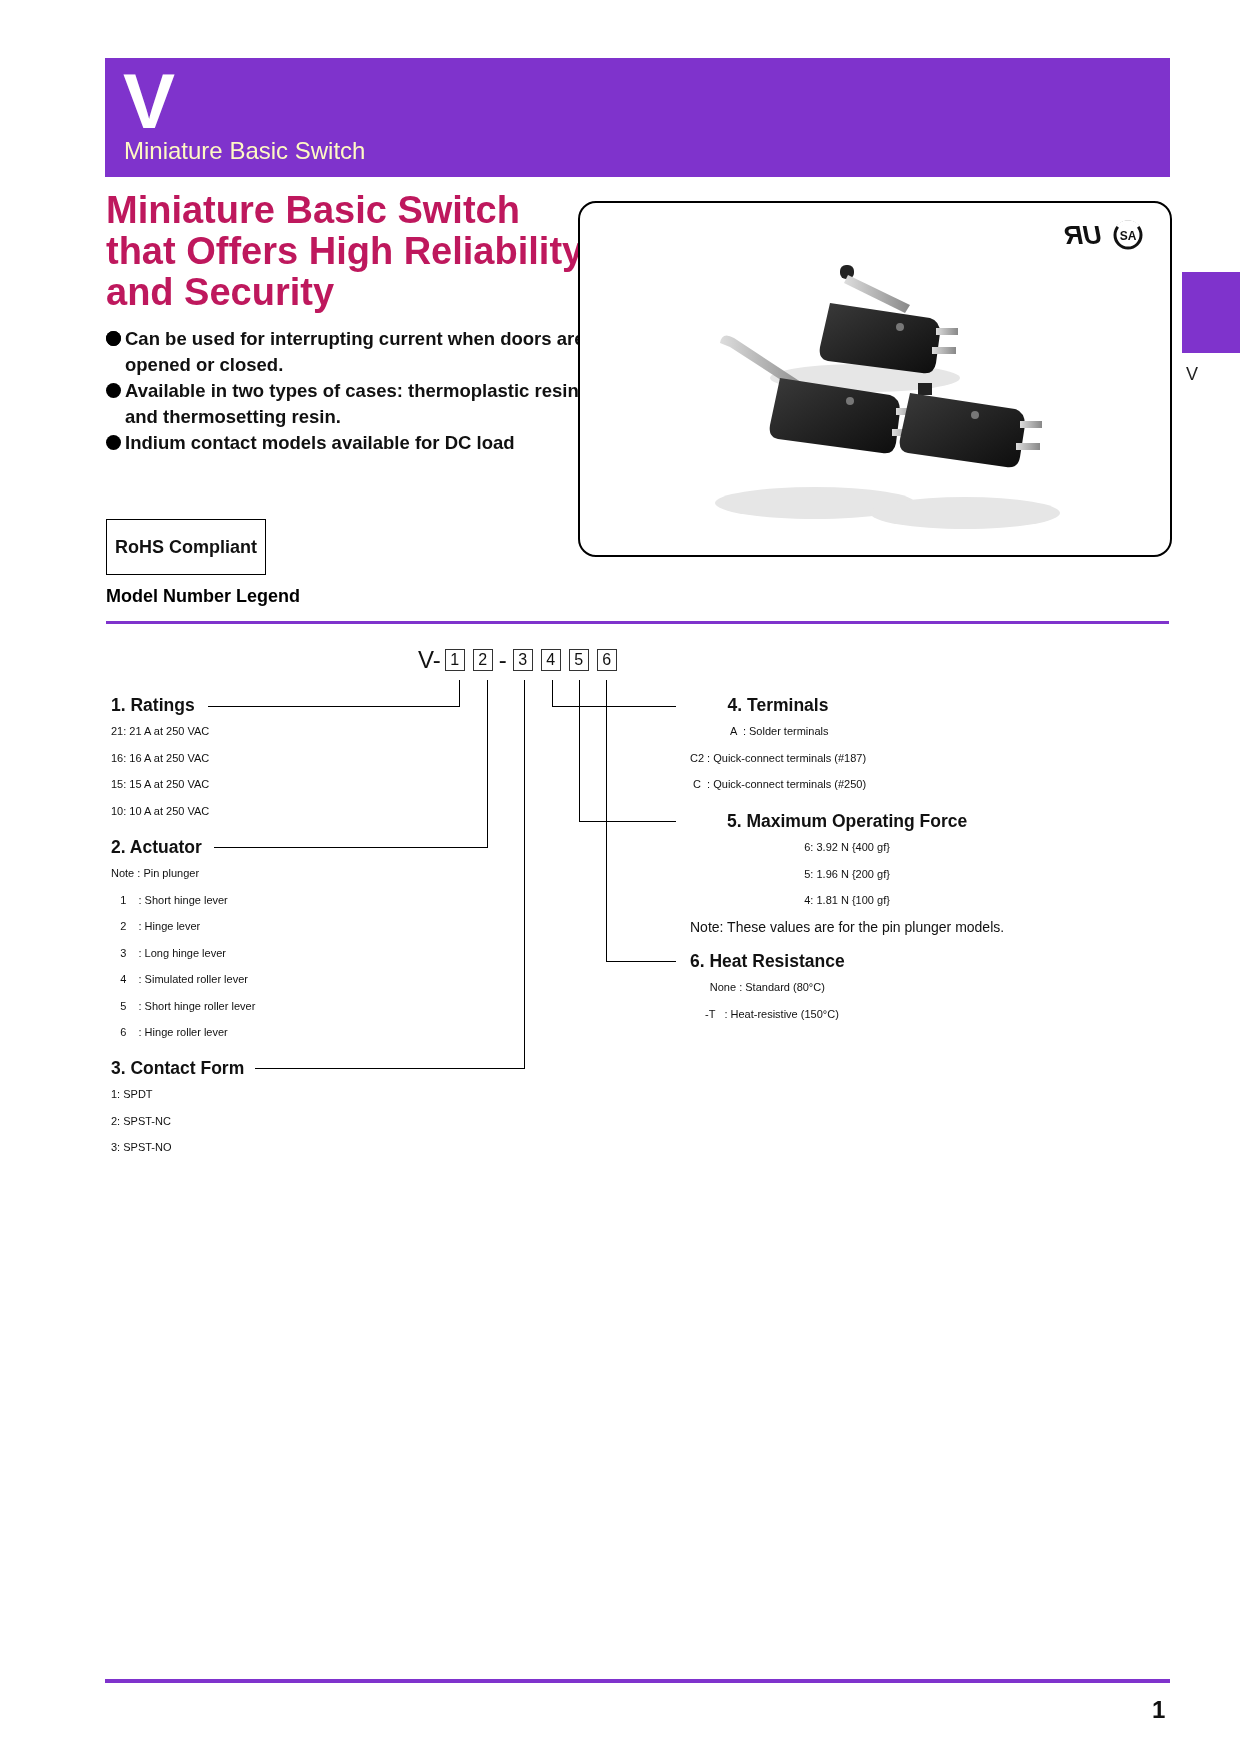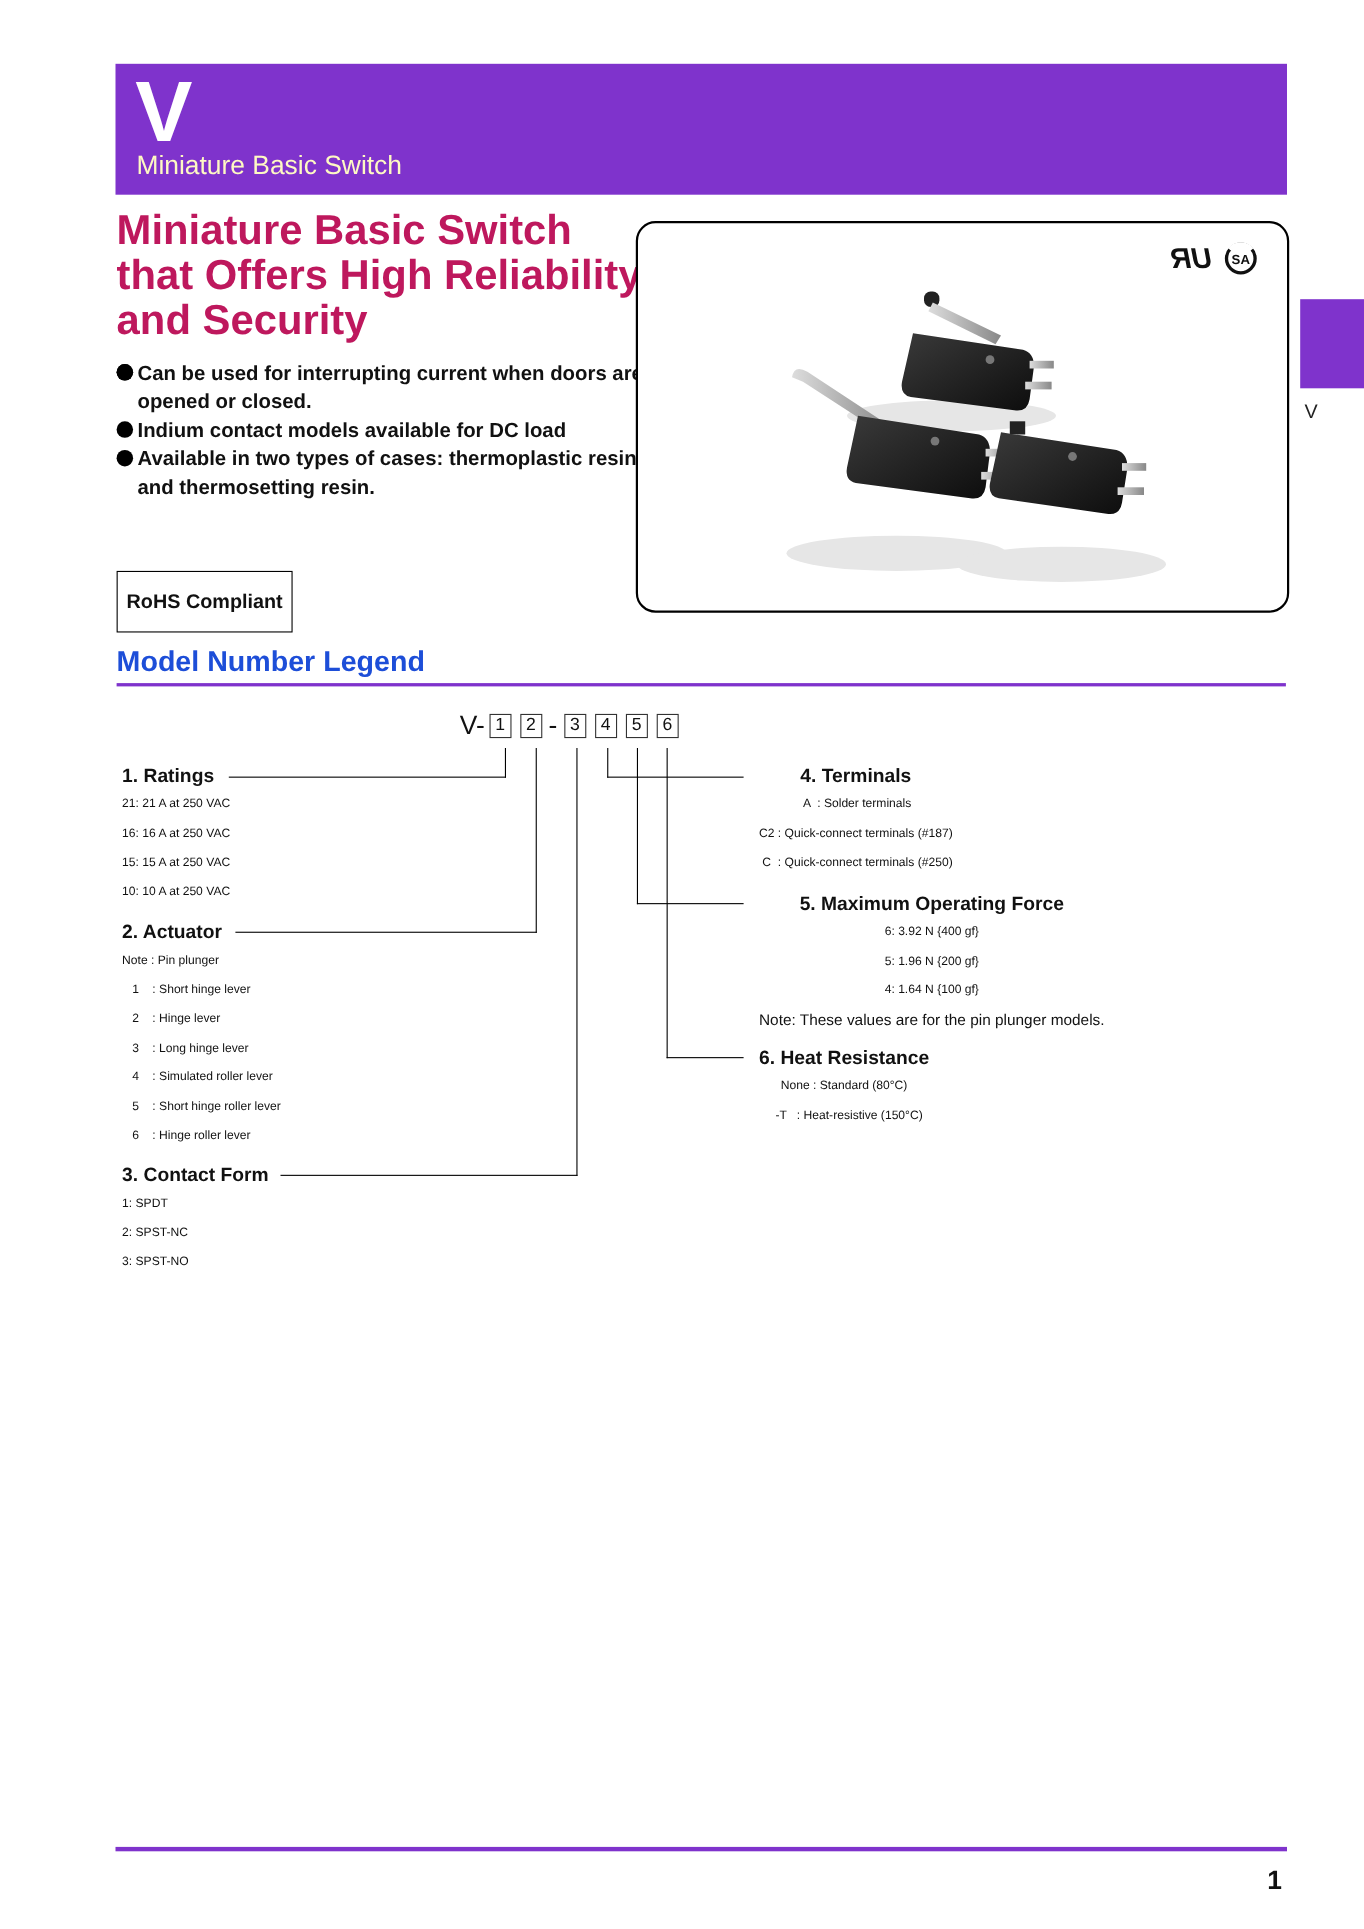--- a/index.html
+++ b/index.html
@@ -11,21 +11,21 @@
   .banner-sub { left:19px; top:78px; font-size:24px; color:#fef9c3; line-height:30px; }
   .title { left:106px; top:190px; width:480px; font-size:38px; font-weight:700; line-height:41px; color:#be185d; }
   .bullets { left:106px; top:326px; width:480px; font-size:18.5px; font-weight:700; line-height:26px; }
   .bullet { position:relative; padding-left:19px; margin-bottom:0; }
   .bullet .dot { position:absolute; left:0; top:5px; width:15px; height:15px; border-radius:50%; background:#000; }
   .rohs { left:106px; top:519px; border:1.5px solid #000; padding:16px 8px; font-size:18px; font-weight:700; line-height:22px; }
   .imgbox { left:578px; top:201px; width:590px; height:352px; border:2px solid #000; border-radius:18px; background:#fff; }
   .certs { right:26px; top:16px; display:flex; gap:10px; align-items:center; }
   .sidetab { left:1182px; top:272px; width:58px; height:81px; background:#7f33cc; }
   .sidelabel { left:1186px; top:364px; font-size:18px; color:#222; }
-  .legend-title { left:106px; top:586px; font-size:26px; font-weight:700; color:#1d4ed8; }
+  .legend-title { left:106px; top:586px; font-size:18px; font-weight:700; color:#000000; }
   .legend-line { left:106px; top:621px; width:1063px; height:3px; background:#7f33cc; }
   .code { left:418px; top:646px; font-size:24px; display:flex; align-items:center; }
   .code .box { display:inline-block; width:18px; height:20px; border:1.3px solid #333; font-size:16px; line-height:20px; text-align:center; margin:0 4px; }
   .code .dash { margin:0 2px; }
   .sec-h { font-size:17.5px; font-weight:700; line-height:26px; }
   .sec-i { font-size:11px; line-height:26.5px; white-space:pre; }
   .note { font-size:14px; line-height:26px; }
   .col-left { left:111px; }
   .col-right { left:690px;text-align:center; }
   .wire { position:absolute; background:#000; }
@@ -38,22 +38,22 @@
 <div class="abs banner">
   <div class="abs banner-letter">V</div>
   <div class="abs banner-sub">Miniature Basic Switch</div>
 </div>
 
 <div class="abs title">Miniature Basic Switch that Offers High Reliability and Security</div>
 
 <div class="abs bullets">
   <div class="bullet"><span class="dot"></span></div>
   <div class="bullet"><span class="dot"></span><span>Can be used for interrupting current when doors are opened or closed.</span></div>
+  <div class="bullet"><span class="dot"></span><span>Available in two types of cases: thermoplastic resin and thermosetting resin.</span></div>
   <div class="bullet"><span class="dot"></span><span>Indium contact models available for DC load</span></div>
-  <div class="bullet"><span class="dot"></span><span>Available in two types of cases: thermoplastic resin and thermosetting resin.</span></div>
 </div>
 
 <div class="abs rohs">RoHS Compliant</div>
 
 <div class="abs imgbox">
   <div class="abs certs">
     <svg width="38" height="26" viewBox="0 0 38 26">
       <text x="0" y="22" font-family="Liberation Sans, sans-serif" font-size="26" font-weight="700" font-style="italic" fill="#111" transform="scale(-1,1) translate(-38,0)">UR</text>
     </svg>
     <svg width="32" height="32" viewBox="0 0 32 32">
@@ -164,21 +164,21 @@
   <div class="sec-h">4. Terminals</div>
   <div class="sec-i"> A  : Solder terminals</div>
   <div class="sec-i">C2 : Quick-connect terminals (#187)</div>
   <div class="sec-i"> C  : Quick-connect terminals (#250)</div>
 </div>
 
 <div class="abs col-right" style="top:808px">
   <div class="sec-h">5. Maximum Operating Force</div>
   <div class="sec-i">6: 3.92 N {400 gf}</div>
   <div class="sec-i">5: 1.96 N {200 gf}</div>
-  <div class="sec-i">4: 1.64 N {100 gf}</div>
+  <div class="sec-i">4: 1.81 N {100 gf}</div>
   <div class="note">Note: These values are for the pin plunger models.</div>
 </div>
 
 <div class="abs col-right" style="top:948px">
   <div class="sec-h">6. Heat Resistance</div>
   <div class="sec-i">None : Standard (80°C)</div>
   <div class="sec-i">   -T   : Heat-resistive (150°C)</div>
 </div>
 
 <div class="abs footer-line"></div>

